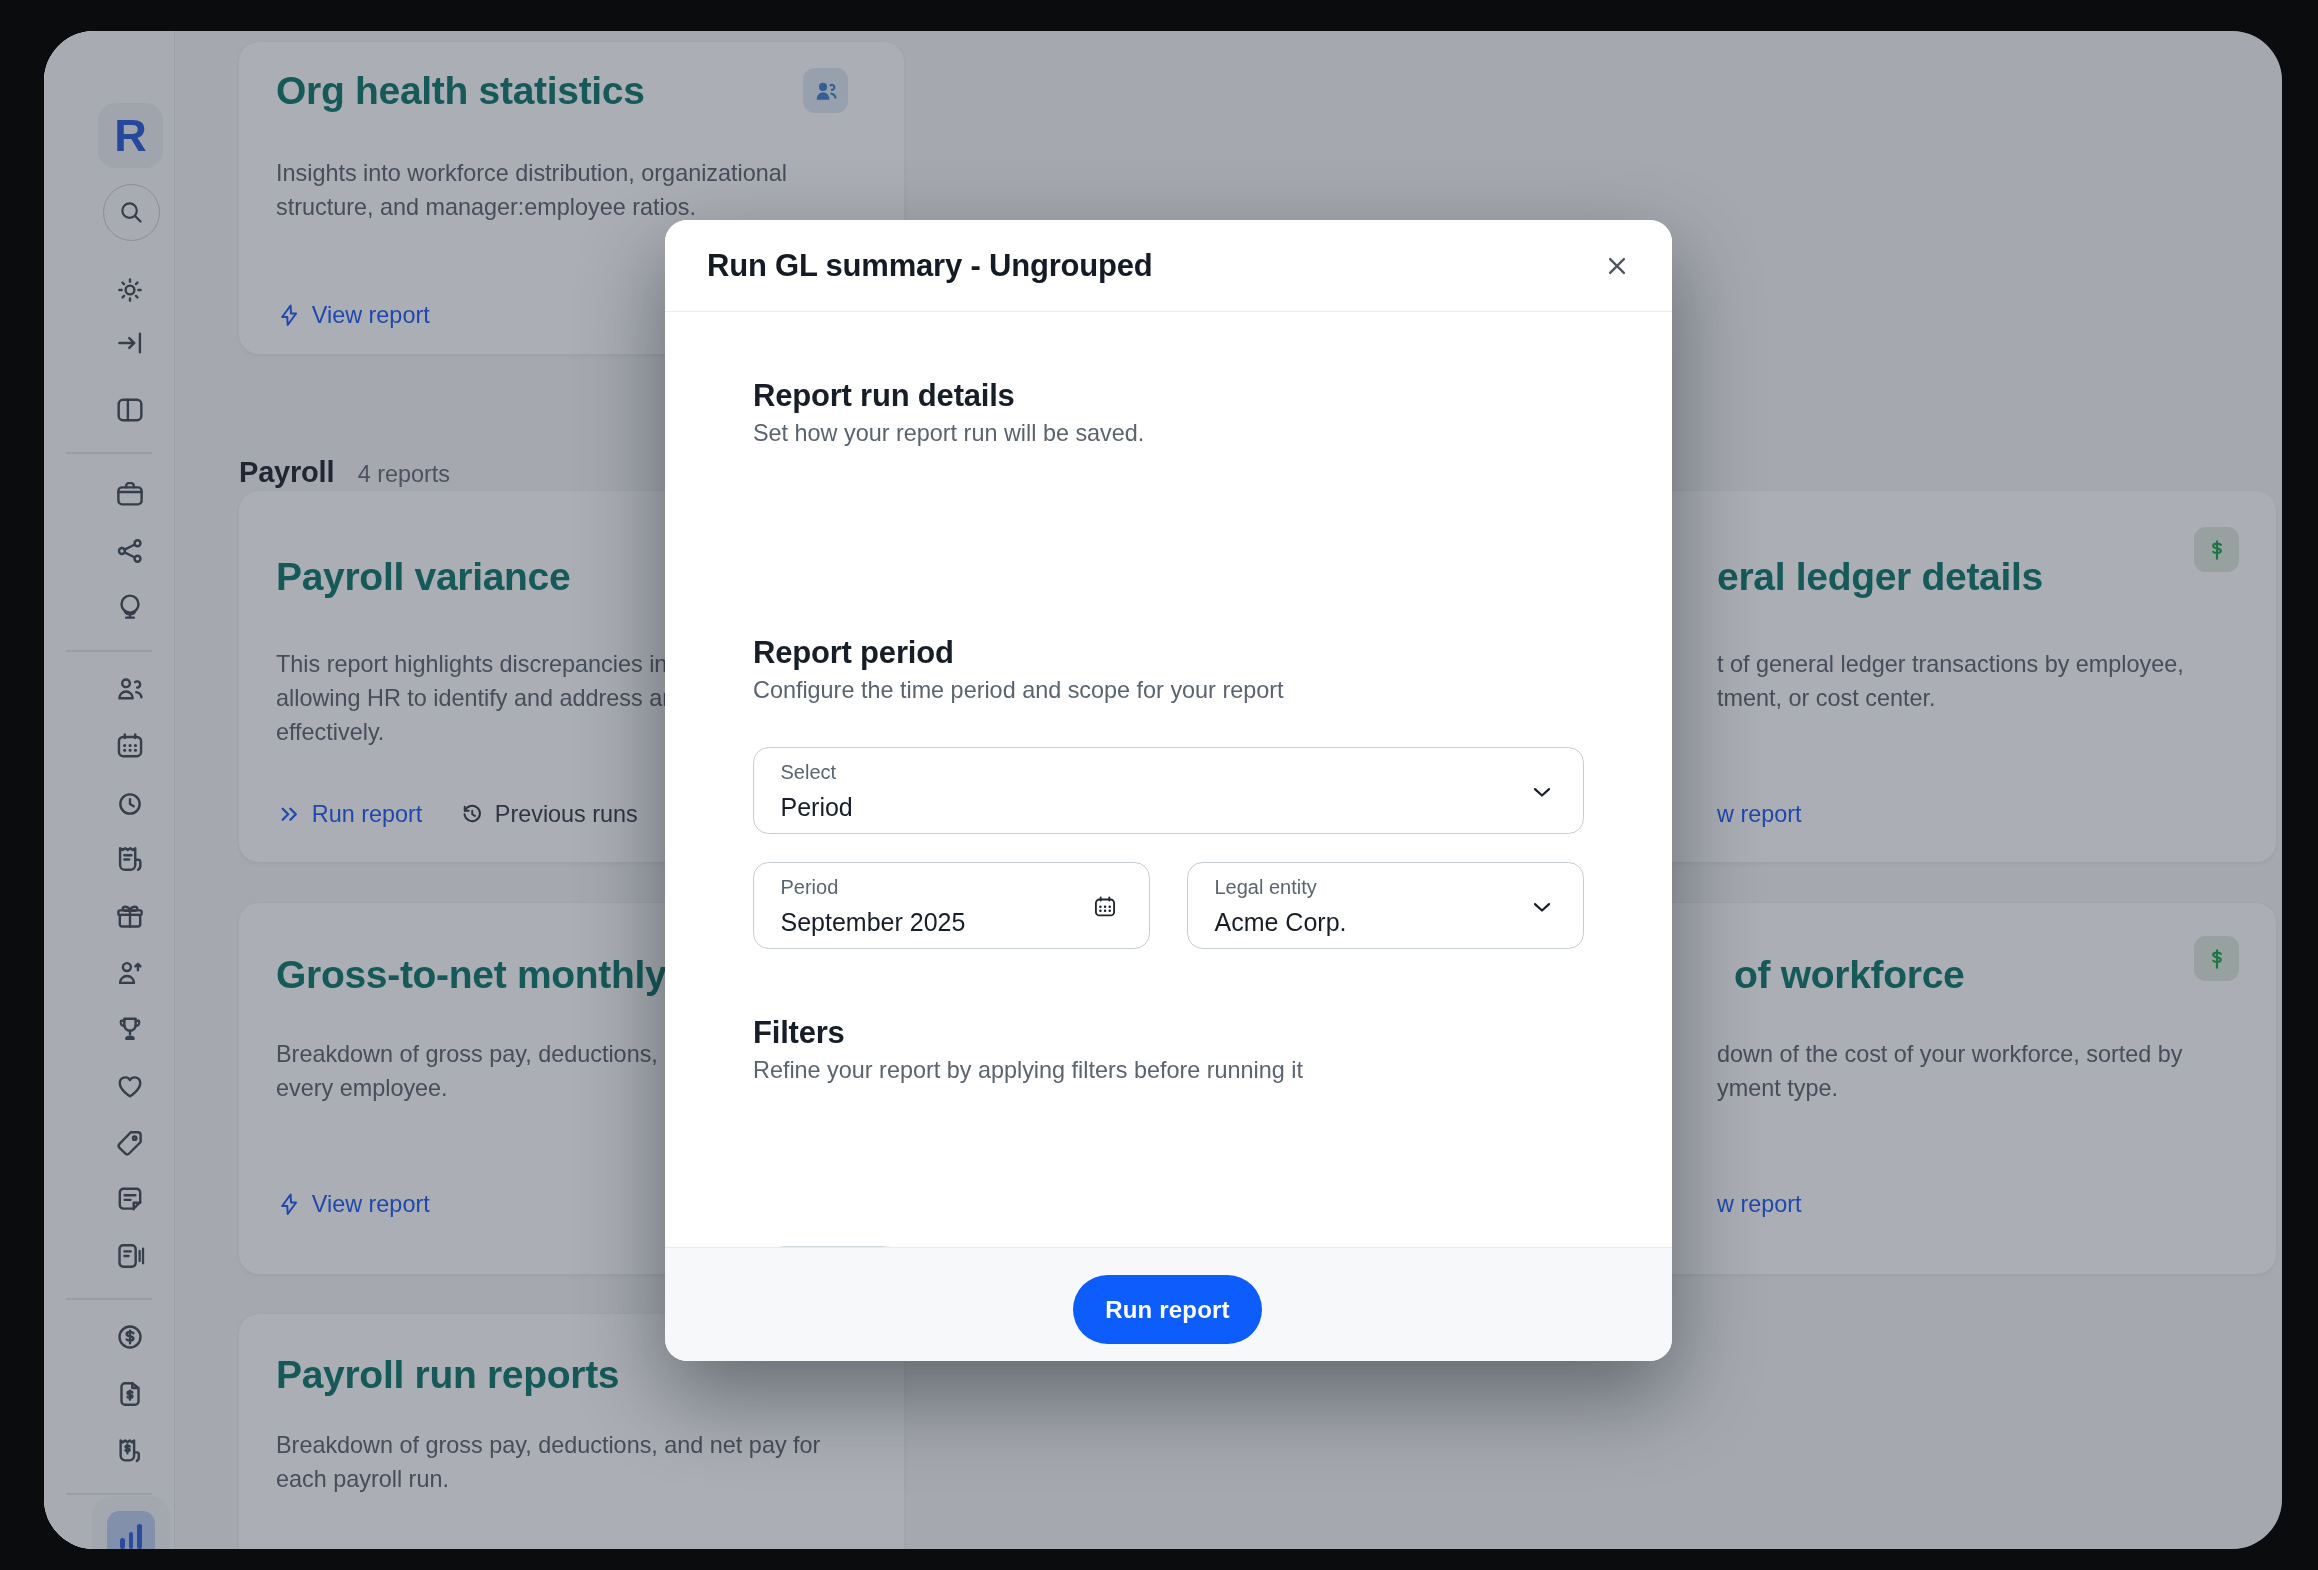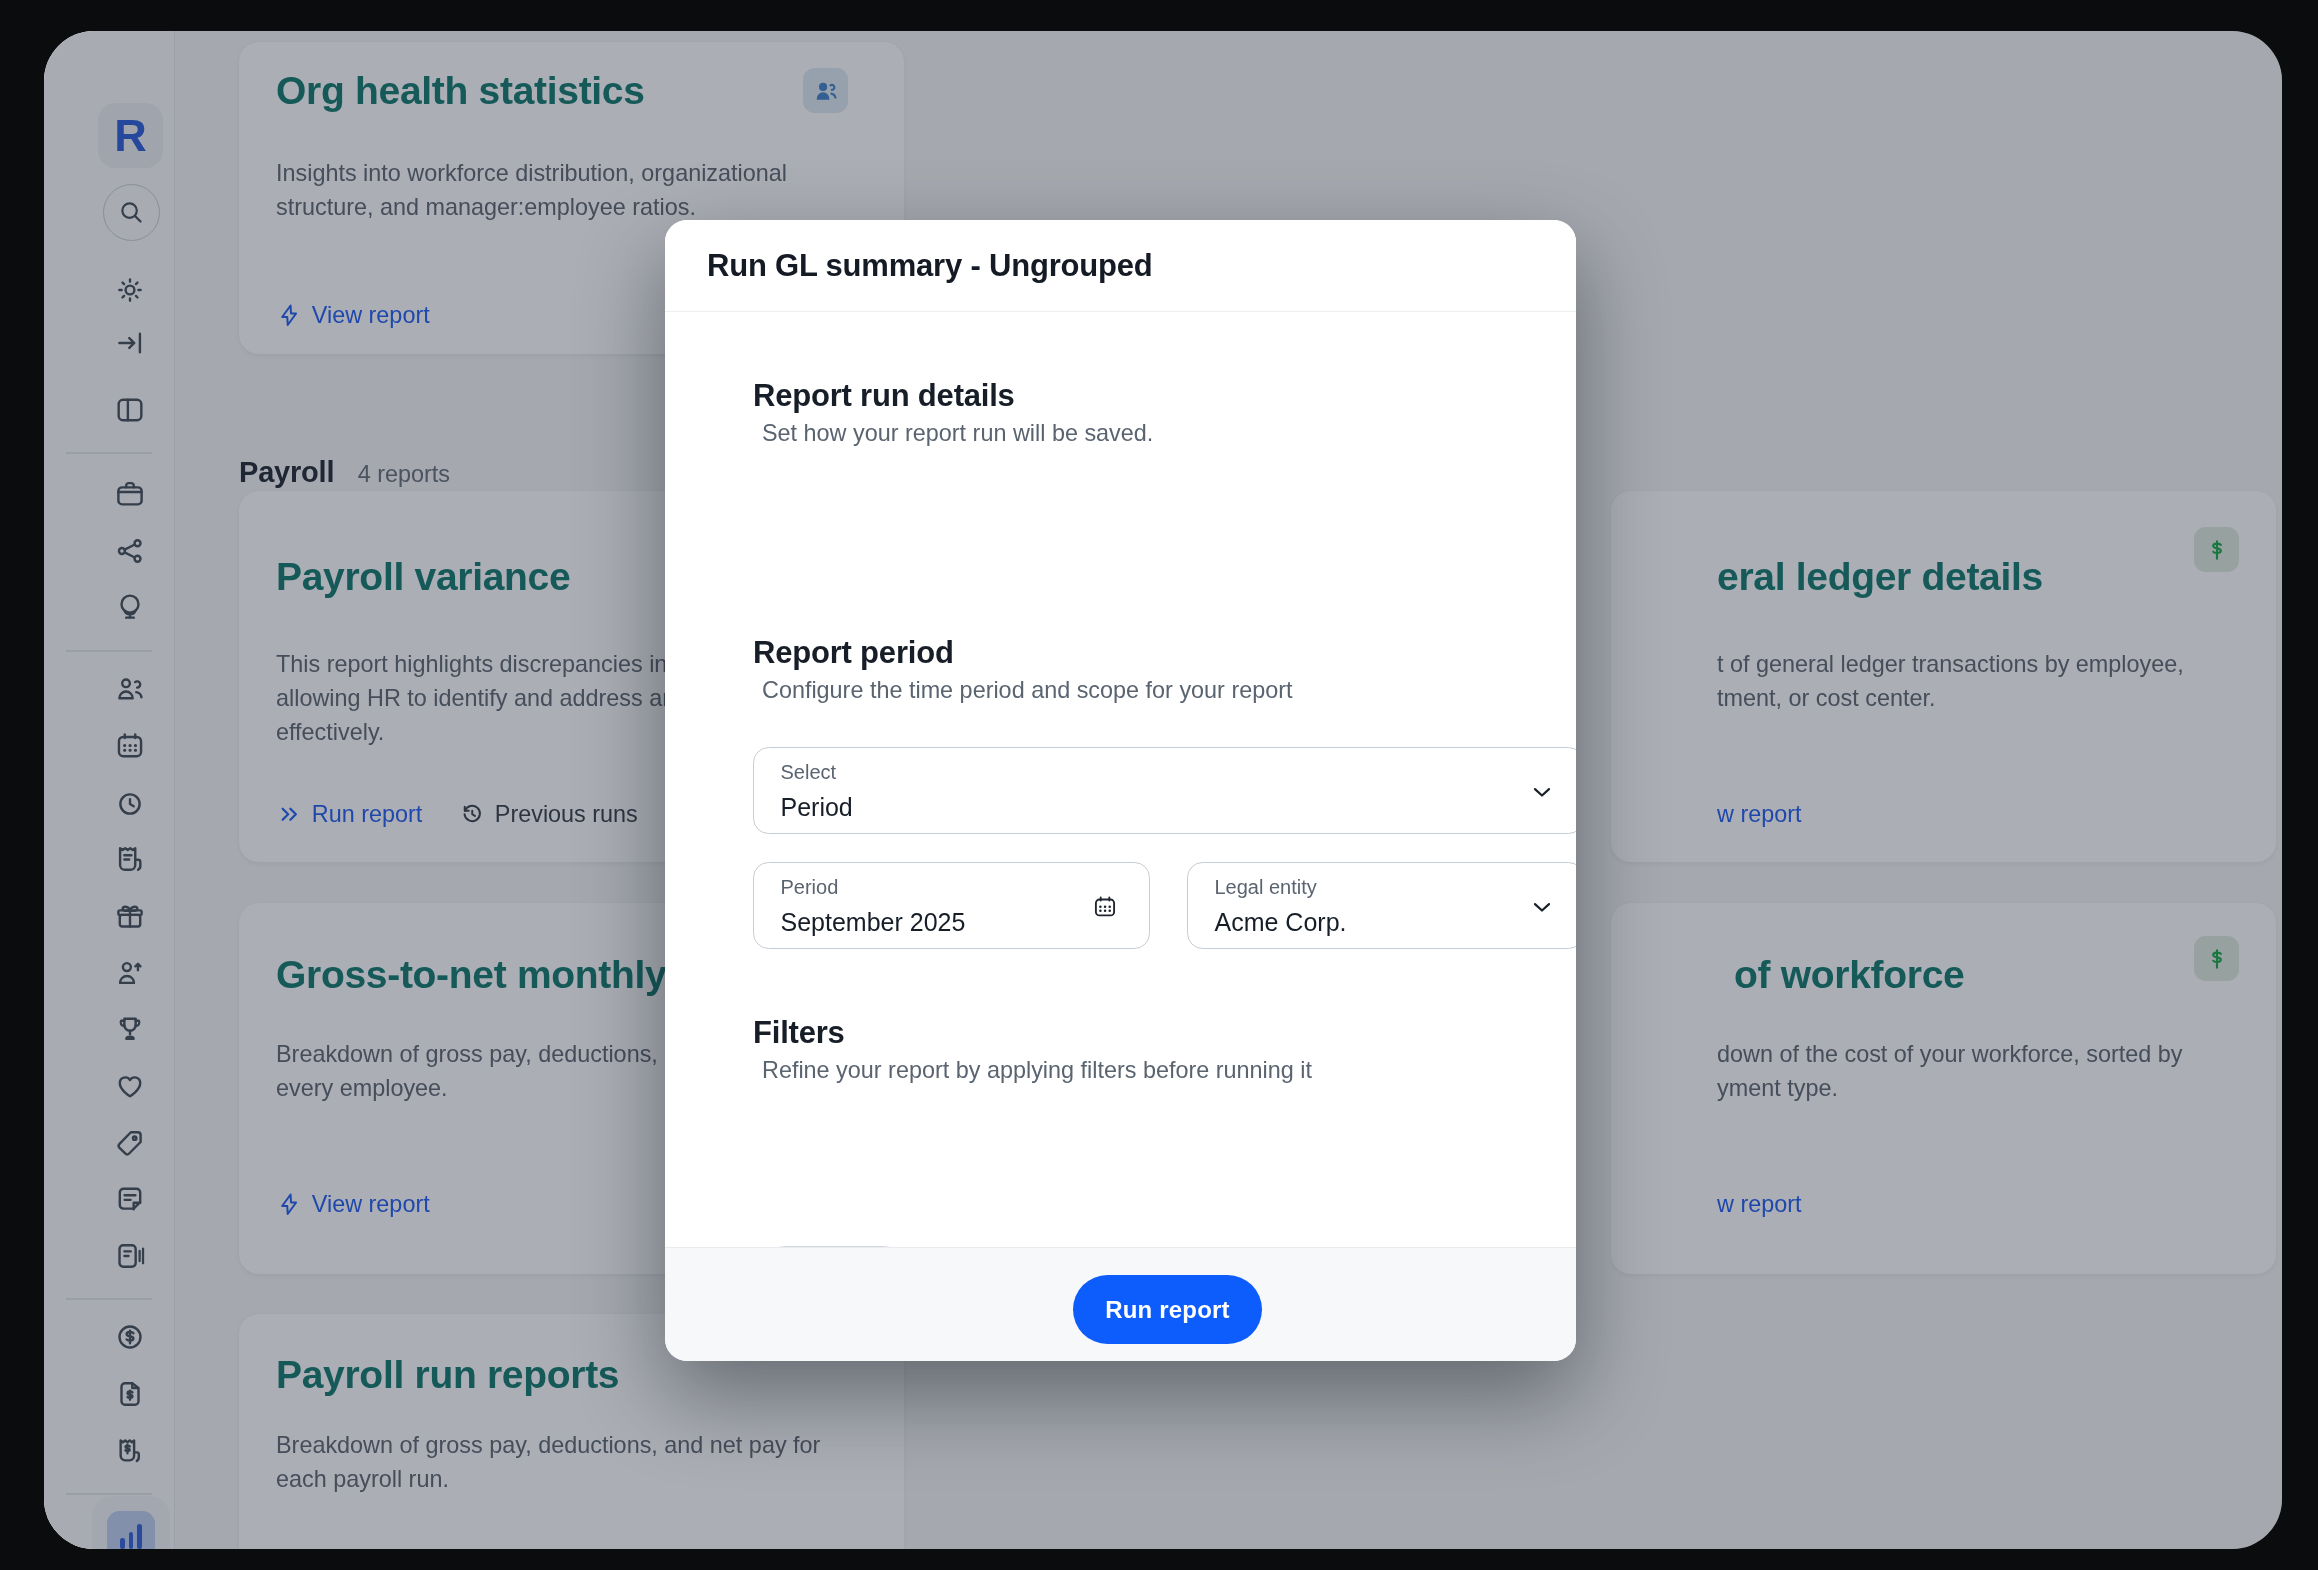--- a/index.html
+++ b/index.html
@@ -30,27 +30,27 @@
   .linkrow{display:flex;align-items:center;gap:9.3px;cursor:pointer;white-space:nowrap;justify-content:space-between;}
   .bluelink{color:#1E5BEF;font-size:23.4px;font-weight:500;}
   .darklink{color:#333D4A;font-size:23.4px;font-weight:500;}
   .linkrow svg{width:26.5px;height:26.5px;fill:none;stroke-linecap:round;stroke-linejoin:round;}
   .iconsq{width:45px;height:45px;border-radius:11.7px;display:flex;align-items:center;justify-content:center;}
   .sectiontitle{font-size:29px;font-weight:700;color:#202834;letter-spacing:-0.2px;}
   .sectioncount{font-size:23.4px;color:#626C78;}
   
   #dim{left:0;top:0;width:2238px;height:1518px;background:rgba(32,40,53,0.36);}
   
-  #modal{left:621px;top:189px;width:911px;height:1141px;background:#fff;border-radius:22px;
+  #modal{left:621px;top:189px;width:1007px;height:1141px;background:#fff;border-radius:22px;
          box-shadow:0 34px 86px rgba(8,14,24,0.42);overflow:hidden;}
   #modalHead{left:0;top:0;width:1007px;height:91px;border-bottom:1.6px solid #ECEFF2;background:#fff;}
   #modalTitle{left:42px;top:28px;font-size:31px;font-weight:700;letter-spacing:-0.2px;color:#151B24;white-space:nowrap;}
   #modalClose{left:933px;top:76px;width:37px;height:37px;display:flex;align-items:center;justify-content:center;cursor:pointer;}
   .mheading{font-size:31px;font-weight:600;color:#171E28;letter-spacing:-0.2px;white-space:nowrap;}
-  .msub{font-size:23.4px;color:#5A6470;white-space:nowrap;margin-left:9px;}
+  .msub{font-size:23.4px;color:#5A6470;white-space:nowrap;}
   .field{border:1.6px solid #C7CDD6;border-radius:15.6px;background:#fff;box-sizing:border-box;cursor:pointer;}
   .flabel{position:absolute;left:26.5px;top:12.5px;font-size:20px;color:#5A6470;white-space:nowrap;}
   .fvalue{position:absolute;left:26.5px;top:45px;font-size:25px;color:#171E28;white-space:nowrap;}
   .fchev{position:absolute;top:30px;width:28px;height:28px;}
   #filterBtn{left:88px;top:935px;width:160px;height:64px;border:1.6px solid #D2D7DE;border-radius:33px;
          display:flex;align-items:center;justify-content:center;gap:11px;cursor:pointer;background:#fff;}
   #filterBtn span{font-size:23.4px;color:#1A212B;font-weight:500;}
   #modalFoot{left:0;top:1027px;width:1007px;height:114px;background:#F7F8FA;border-top:1.6px solid #E9EBEF;}
   #runBtn{left:408px;top:27px;width:189px;height:69px;border-radius:36px;background:#0D5CFC;border:none;
          display:flex;align-items:center;justify-content:center;cursor:pointer;}

